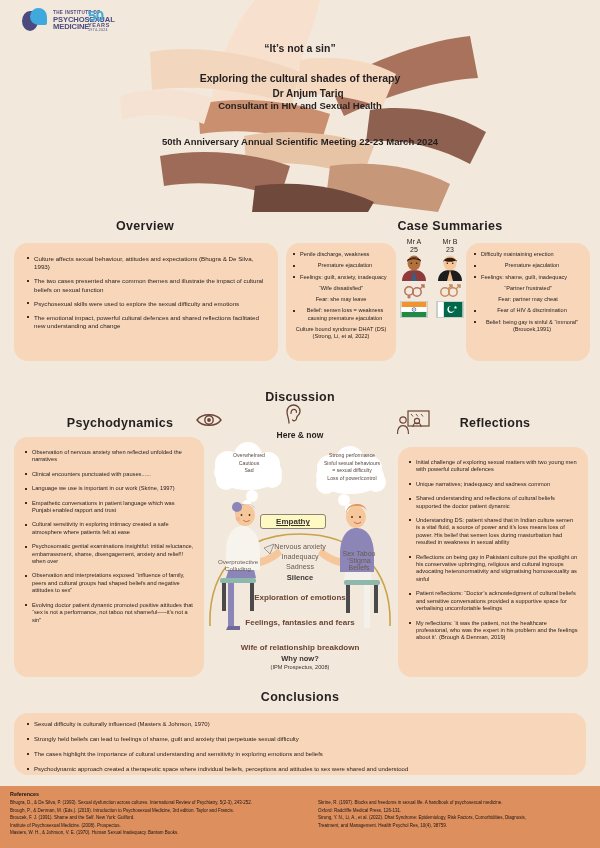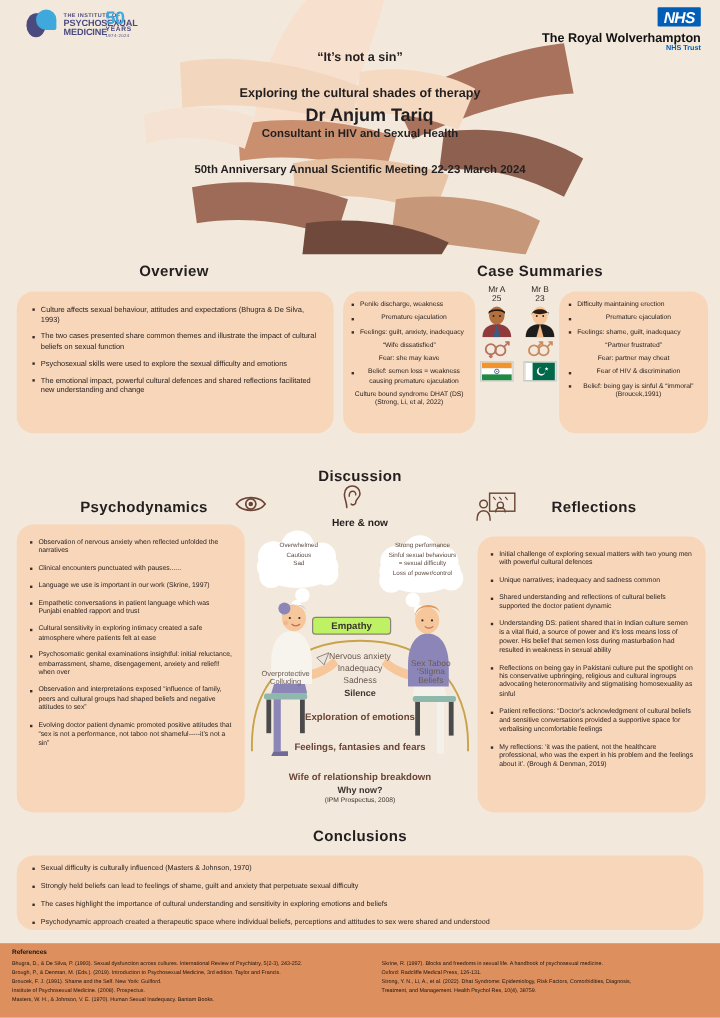--- a/index.html
+++ b/index.html
@@ -31,21 +31,21 @@
   .logo-nhs{position:absolute;right:16px;top:6px;text-align:right;}
   .nhs-badge{display:inline-block;background:#005eb8;color:#fff;font-weight:bold;
     font-size:13px;letter-spacing:-.5px;padding:1px 5px 0 5px;font-style:italic;border-radius:1px;}
   .nhs-name{font-size:10.5px;font-weight:bold;color:#111;margin-top:2px;}
   .nhs-trust{font-size:6px;color:#005eb8;font-weight:bold;margin-top:0px;}
 
   .title-block{position:absolute;left:0;top:42px;width:600px;text-align:center;}
   .t-main1{font-size:10.5px;font-weight:bold;}
   .t-main2{font-size:10.5px;font-weight:bold;margin-top:18px;}
   .author{position:absolute;left:0;top:88px;width:600px;text-align:center;}
-  .a1{font-size:15px;font-weight:bold;padding-left:16px;}
+  .a1{font-size:10px;font-weight:bold;padding-left:16px;}
   .a2{font-size:9.5px;font-weight:bold;margin-top:1px;}
   .meeting{position:absolute;left:0;top:136px;width:600px;text-align:center;font-size:9.5px;font-weight:bold;}
 
   
   .sec-h{font-size:12.5px;font-weight:bold;text-align:center;letter-spacing:.3px;color:#231f20;}
 
   
   .pbox{background:#f7d6ba;border-radius:14px;}
   .bullets{margin:0;padding:0;list-style:none;}
   .bullets li{position:relative;padding-left:8px;margin-bottom:6px;font-size:6.2px;line-height:1.32;color:#2b2320;}
@@ -80,22 +80,22 @@
   .board-ic{position:absolute;left:396px;top:410px;}
 
   .psy-box{position:absolute;left:14px;top:437px;width:190px;height:240px;padding:12px 10px;box-sizing:border-box;}
   .psy-box .bullets li{font-size:5.7px;margin-bottom:7px;line-height:1.3;}
   .ref-box{position:absolute;left:398px;top:447px;width:190px;height:230px;padding:12px 10px;box-sizing:border-box;}
   .ref-box .bullets li{font-size:5.7px;margin-bottom:7px;line-height:1.3;}
 
   
   .fig{position:absolute;left:204px;top:430px;width:192px;height:242px;}
   .cl-txt{position:absolute;text-align:center;font-size:5.2px;color:#5c4b43;line-height:1.45;z-index:4;}
-  .empathy{position:absolute;left:56px;top:84px;width:64px;background:#bef264;border:1px solid #8e8178;
-    border-radius:3px;text-align:center;font-size:8px;font-weight:bold;color:#3a3330;padding:2px 0;z-index:6;}
+  .empathy{position:absolute;left:56px;top:84px;width:64px;background:#fef9c3;border:1px solid #8e8178;
+    border-radius:3px;text-align:center;font-size:8px;font-weight:bold;color:#3a3330;padding:2px 0;z-index:6;text-decoration:underline;}
   .ftext{position:absolute;text-align:center;z-index:6;}
   .f-emotion-words{font-size:7.2px;color:#6b5a52;line-height:1.4;}
   .f-silence{font-size:7.5px;font-weight:bold;color:#3a3330;}
   .f-ov{position:absolute;font-size:6.2px;color:#6b5a52;text-align:center;z-index:6;}
   .f-line{position:absolute;text-align:center;font-size:8px;font-weight:bold;color:#6b4535;z-index:6;}
   .f-why{position:absolute;text-align:center;font-size:7.5px;font-weight:bold;color:#3a3330;z-index:6;}
   .f-src{position:absolute;text-align:center;font-size:5.6px;color:#3a3330;z-index:6;}
 
   
   .conc-h{position:absolute;left:0;top:690px;width:600px;}
@@ -145,25 +145,20 @@
         <div class="l2">PSYCHOSEXUAL</div>
         <div class="l3">MEDICINE</div>
       </div>
     </div>
     <div class="logo-50">
       <div class="n50">50</div>
       <div class="yrs">YEARS</div>
       <div class="dates">1974-2024</div>
     </div>
 
-    <div class="logo-nhs">
-      <div class="nhs-badge">NHS</div>
-      <div class="nhs-name">The Royal Wolverhampton</div>
-      <div class="nhs-trust">NHS Trust</div>
-    </div>
 
     <div class="title-block">
       <div class="t-main1">“It’s not a sin”</div>
       <div class="t-main2">Exploring the cultural shades of therapy</div>
     </div>
     <div class="author">
       <div class="a1">Dr Anjum Tariq</div>
       <div class="a2">Consultant in HIV and Sexual Health</div>
     </div>
     <div class="meeting">50th Anniversary Annual Scientific Meeting 22-23 March 2024</div>

